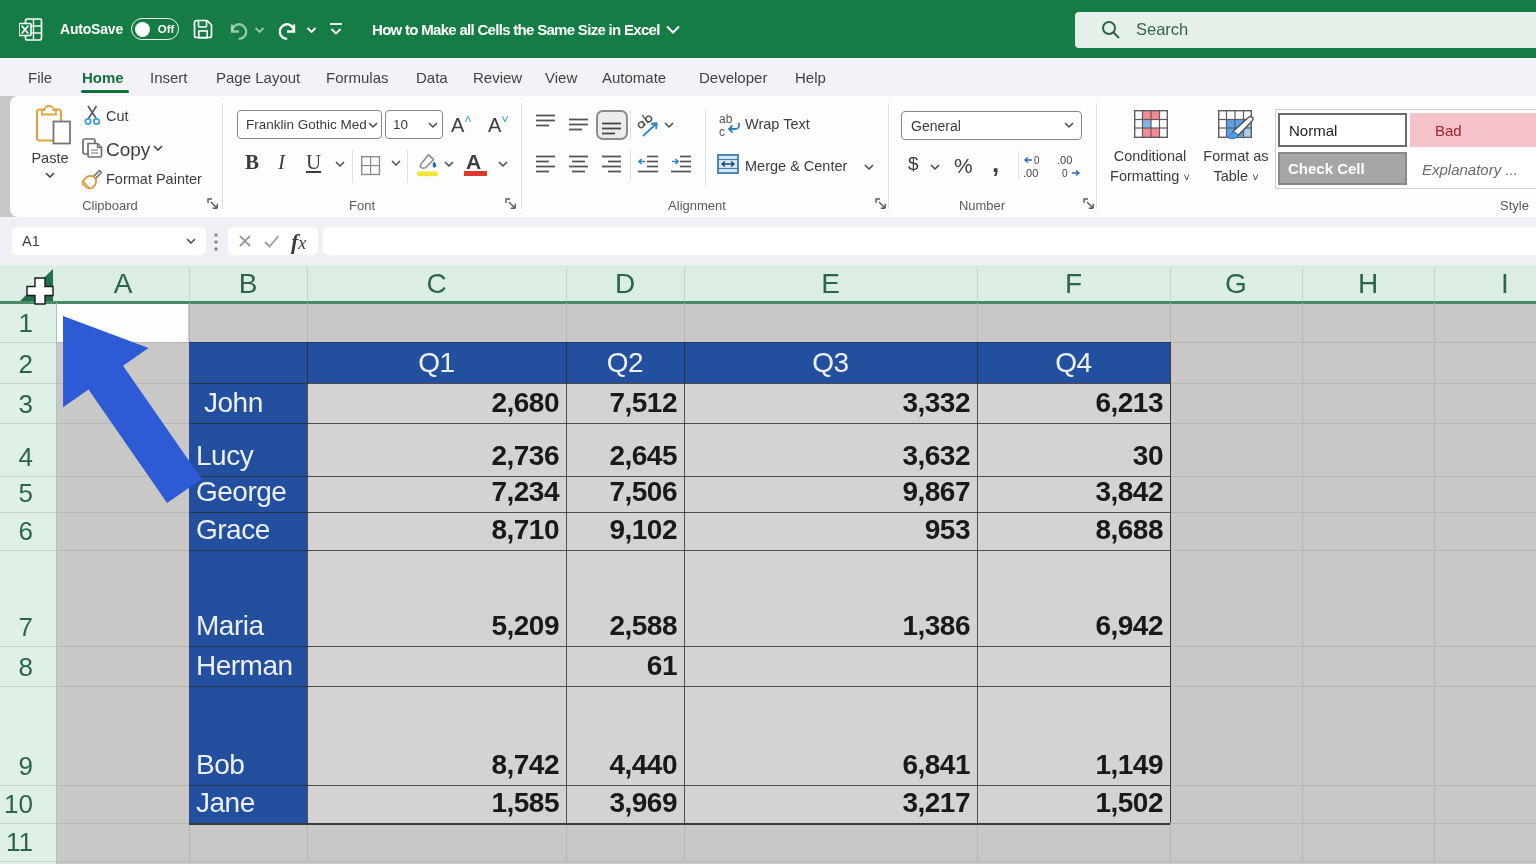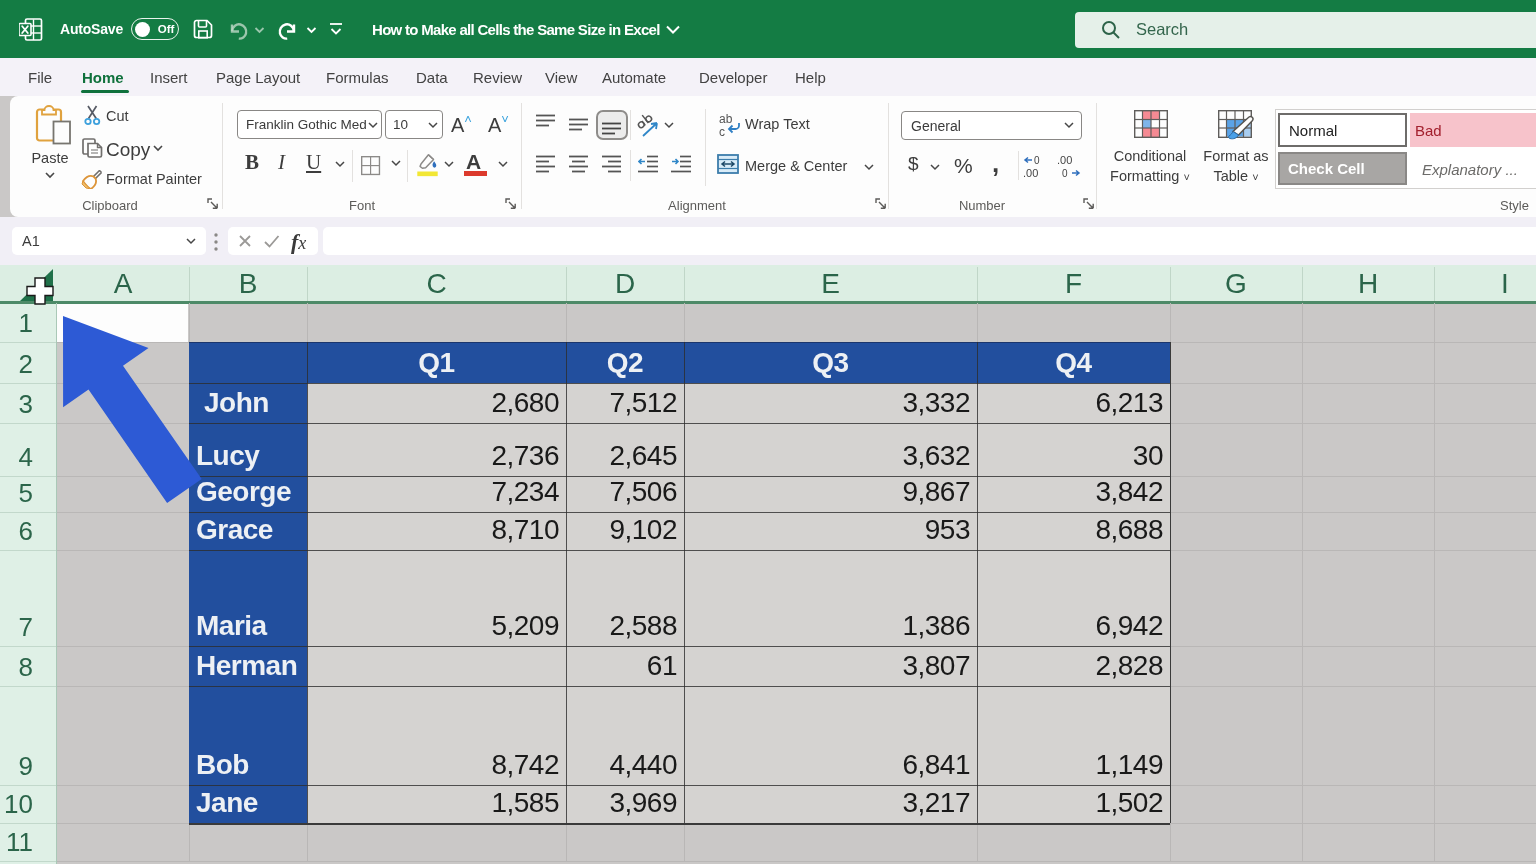--- a/index.html
+++ b/index.html
@@ -1,22 +1,22 @@
 <!DOCTYPE html>
 <html><head><meta charset="utf-8">
 <style>
 *{margin:0;padding:0;box-sizing:border-box;-webkit-font-smoothing:antialiased}
 html,body{width:1536px;height:864px;overflow:hidden;background:#cac8c7;font-family:"Liberation Sans",sans-serif}
 #root{position:relative;width:1536px;height:864px;overflow:hidden}
 .a{position:absolute}
 .tab{position:absolute;top:0;height:38px;display:flex;align-items:center;font-size:15px;color:#424242}
 .cbox{position:absolute;background:#fff;border:1px solid #898785;border-radius:4px;display:flex;align-items:center;color:#3b3b3b}
 .glabel{position:absolute;font-size:13px;color:#5c5b59;text-align:center}
-.num{position:absolute;font-weight:normal;color:#191919;text-align:right;font-size:28px;letter-spacing:-0.5px}
-.nm{position:absolute;font-weight:bold;color:#edf0f4;font-size:28px;letter-spacing:-0.5px}
+.num{position:absolute;font-weight:bold;color:#191919;text-align:right;font-size:28px;letter-spacing:-0.5px}
+.nm{position:absolute;font-weight:normal;color:#edf0f4;font-size:28px;letter-spacing:-0.5px}
 .colL{position:absolute;top:265px;height:38px;display:flex;align-items:center;justify-content:center;font-size:28px;color:#2b654a}
 .rowN{position:absolute;left:0;width:33px;text-align:right;font-size:26px;color:#2b654a}
 .vgl{position:absolute;width:1px;background:#b9b7b6}
 .hgl{position:absolute;height:1px;background:#b9b7b6}
 </style></head>
 <body>
 <div id="root">
 <div class="a" style="left:0;top:0;width:1536px;height:58px;background:#147c44"></div>
 <svg class="a" style="left:19px;top:18px" width="24" height="23" viewBox="0 0 24 23">
  <rect x="6.5" y="1" width="16" height="21" rx="1.5" fill="none" stroke="#fff" stroke-width="1.7"></rect>
@@ -311,21 +311,21 @@
   <line x1="1" y1="9.5" x2="33" y2="9.5"></line>
         <line x1="1" y1="18" x2="33" y2="18"></line>
  </g>
  <path d="M31 7 a2.5 2.5 0 0 1 3.5 3.5 L20.5 25 l-5.5-3.5 Z" fill="#fdfdfd" stroke="#55534f" stroke-width="1.4"></path>
  <path d="M15 21.5 l5.5 3.5 c-1.5 3 -5 4.5 -8.5 3.5 -1.5-.5-2-1.5-1-2.5 1.5-1 3-2.5 4-4.5 Z" fill="#4aa0e8" stroke="#2e6da8" stroke-width="1"></path>
 </svg>
 <div class="a" style="left:1186px;top:148px;width:100px;text-align:center;font-size:14.5px;color:#3d3d3d">Format as</div>
 <div class="a" style="left:1186px;top:168px;width:100px;text-align:center;font-size:14.5px;color:#3d3d3d">Table <span style="font-size:11px">˅</span></div>
 <div class="a" style="left:1275px;top:109px;width:261px;height:80px;background:#fff;border:1px solid #d2d0ce;border-right:none"></div>
 <div class="a" style="left:1278px;top:113px;width:129px;height:34px;background:#fff;border:2px solid #6e6c6a;display:flex;align-items:center;padding-left:9px;font-size:15px;color:#222">Normal</div>
-<div class="a" style="left:1410px;top:113px;width:127px;height:34px;background:#f7c3cb;display:flex;align-items:center;padding-left:5px;font-size:15px;color:#a3202e">Bad</div>
+<div class="a" style="left:1410px;top:113px;width:127px;height:34px;background:#f7c3cb;display:flex;align-items:center;padding-left:25px;font-size:15px;color:#a3202e">Bad</div>
 <div class="a" style="left:1278px;top:152px;width:129px;height:33px;background:#a8a6a4;border:2px solid #8a8886;display:flex;align-items:center;padding-left:8px;font-size:15px;font-weight:bold;color:#fff">Check Cell</div>
 <div class="a" style="left:1411px;top:152px;width:126px;height:34px;background:#fff;display:flex;align-items:center;padding-left:11px;font-size:15px;font-style:italic;color:#6c6b69">Explanatory ...</div>
 <div class="glabel" style="left:1500px;top:198px;width:60px;text-align:left">Style</div>
 <div class="a" style="left:0;top:217px;width:1536px;height:48px;background:#f1eff6"></div>
 <div class="a" style="left:12px;top:227px;width:194px;height:28px;background:#fff;border-radius:5px;display:flex;align-items:center;padding-left:10px;font-size:14.5px;color:#3b3b3b">A1</div>
 <svg class="a" style="left:184px;top:237px" width="14" height="9" viewBox="0 0 14 9">
       <path d="M3 2 l4 4 l4-4" fill="none" stroke="#474747" stroke-width="1.5"></path>
     </svg>
 <svg class="a" style="left:213px;top:232px" width="6" height="20" viewBox="0 0 6 20">
       <g fill="#8a8886">
@@ -451,22 +451,20 @@
 <div class="num" style="left:566px;width:111px;top:513px;height:33px;display:flex;align-items:flex-end;justify-content:flex-end">9,102</div>
 <div class="num" style="left:684px;width:286px;top:513px;height:33px;display:flex;align-items:flex-end;justify-content:flex-end">953</div>
 <div class="num" style="left:977px;width:186px;top:513px;height:33px;display:flex;align-items:flex-end;justify-content:flex-end">8,688</div>
 <div class="nm" style="left:196px;top:609px;height:33px;display:flex;align-items:flex-end">Maria</div>
 <div class="num" style="left:307px;width:252px;top:609px;height:33px;display:flex;align-items:flex-end;justify-content:flex-end">5,209</div>
 <div class="num" style="left:566px;width:111px;top:609px;height:33px;display:flex;align-items:flex-end;justify-content:flex-end">2,588</div>
 <div class="num" style="left:684px;width:286px;top:609px;height:33px;display:flex;align-items:flex-end;justify-content:flex-end">1,386</div>
 <div class="num" style="left:977px;width:186px;top:609px;height:33px;display:flex;align-items:flex-end;justify-content:flex-end">6,942</div>
 <div class="nm" style="left:196px;top:649px;height:33px;display:flex;align-items:flex-end">Herman</div>
 <div class="num" style="left:566px;width:111px;top:649px;height:33px;display:flex;align-items:flex-end;justify-content:flex-end">61</div>
-<div class="num" style="left:684px;width:286px;top:649px;height:33px;display:flex;align-items:flex-end;justify-content:flex-end">3,807</div>
-<div class="num" style="left:977px;width:186px;top:649px;height:33px;display:flex;align-items:flex-end;justify-content:flex-end">2,828</div>
 <div class="nm" style="left:196px;top:748px;height:33px;display:flex;align-items:flex-end">Bob</div>
 <div class="num" style="left:307px;width:252px;top:748px;height:33px;display:flex;align-items:flex-end;justify-content:flex-end">8,742</div>
 <div class="num" style="left:566px;width:111px;top:748px;height:33px;display:flex;align-items:flex-end;justify-content:flex-end">4,440</div>
 <div class="num" style="left:684px;width:286px;top:748px;height:33px;display:flex;align-items:flex-end;justify-content:flex-end">6,841</div>
 <div class="num" style="left:977px;width:186px;top:748px;height:33px;display:flex;align-items:flex-end;justify-content:flex-end">1,149</div>
 <div class="nm" style="left:196px;top:786px;height:33px;display:flex;align-items:flex-end">Jane</div>
 <div class="num" style="left:307px;width:252px;top:786px;height:33px;display:flex;align-items:flex-end;justify-content:flex-end">1,585</div>
 <div class="num" style="left:566px;width:111px;top:786px;height:33px;display:flex;align-items:flex-end;justify-content:flex-end">3,969</div>
 <div class="num" style="left:684px;width:286px;top:786px;height:33px;display:flex;align-items:flex-end;justify-content:flex-end">3,217</div>
 <div class="num" style="left:977px;width:186px;top:786px;height:33px;display:flex;align-items:flex-end;justify-content:flex-end">1,502</div>

